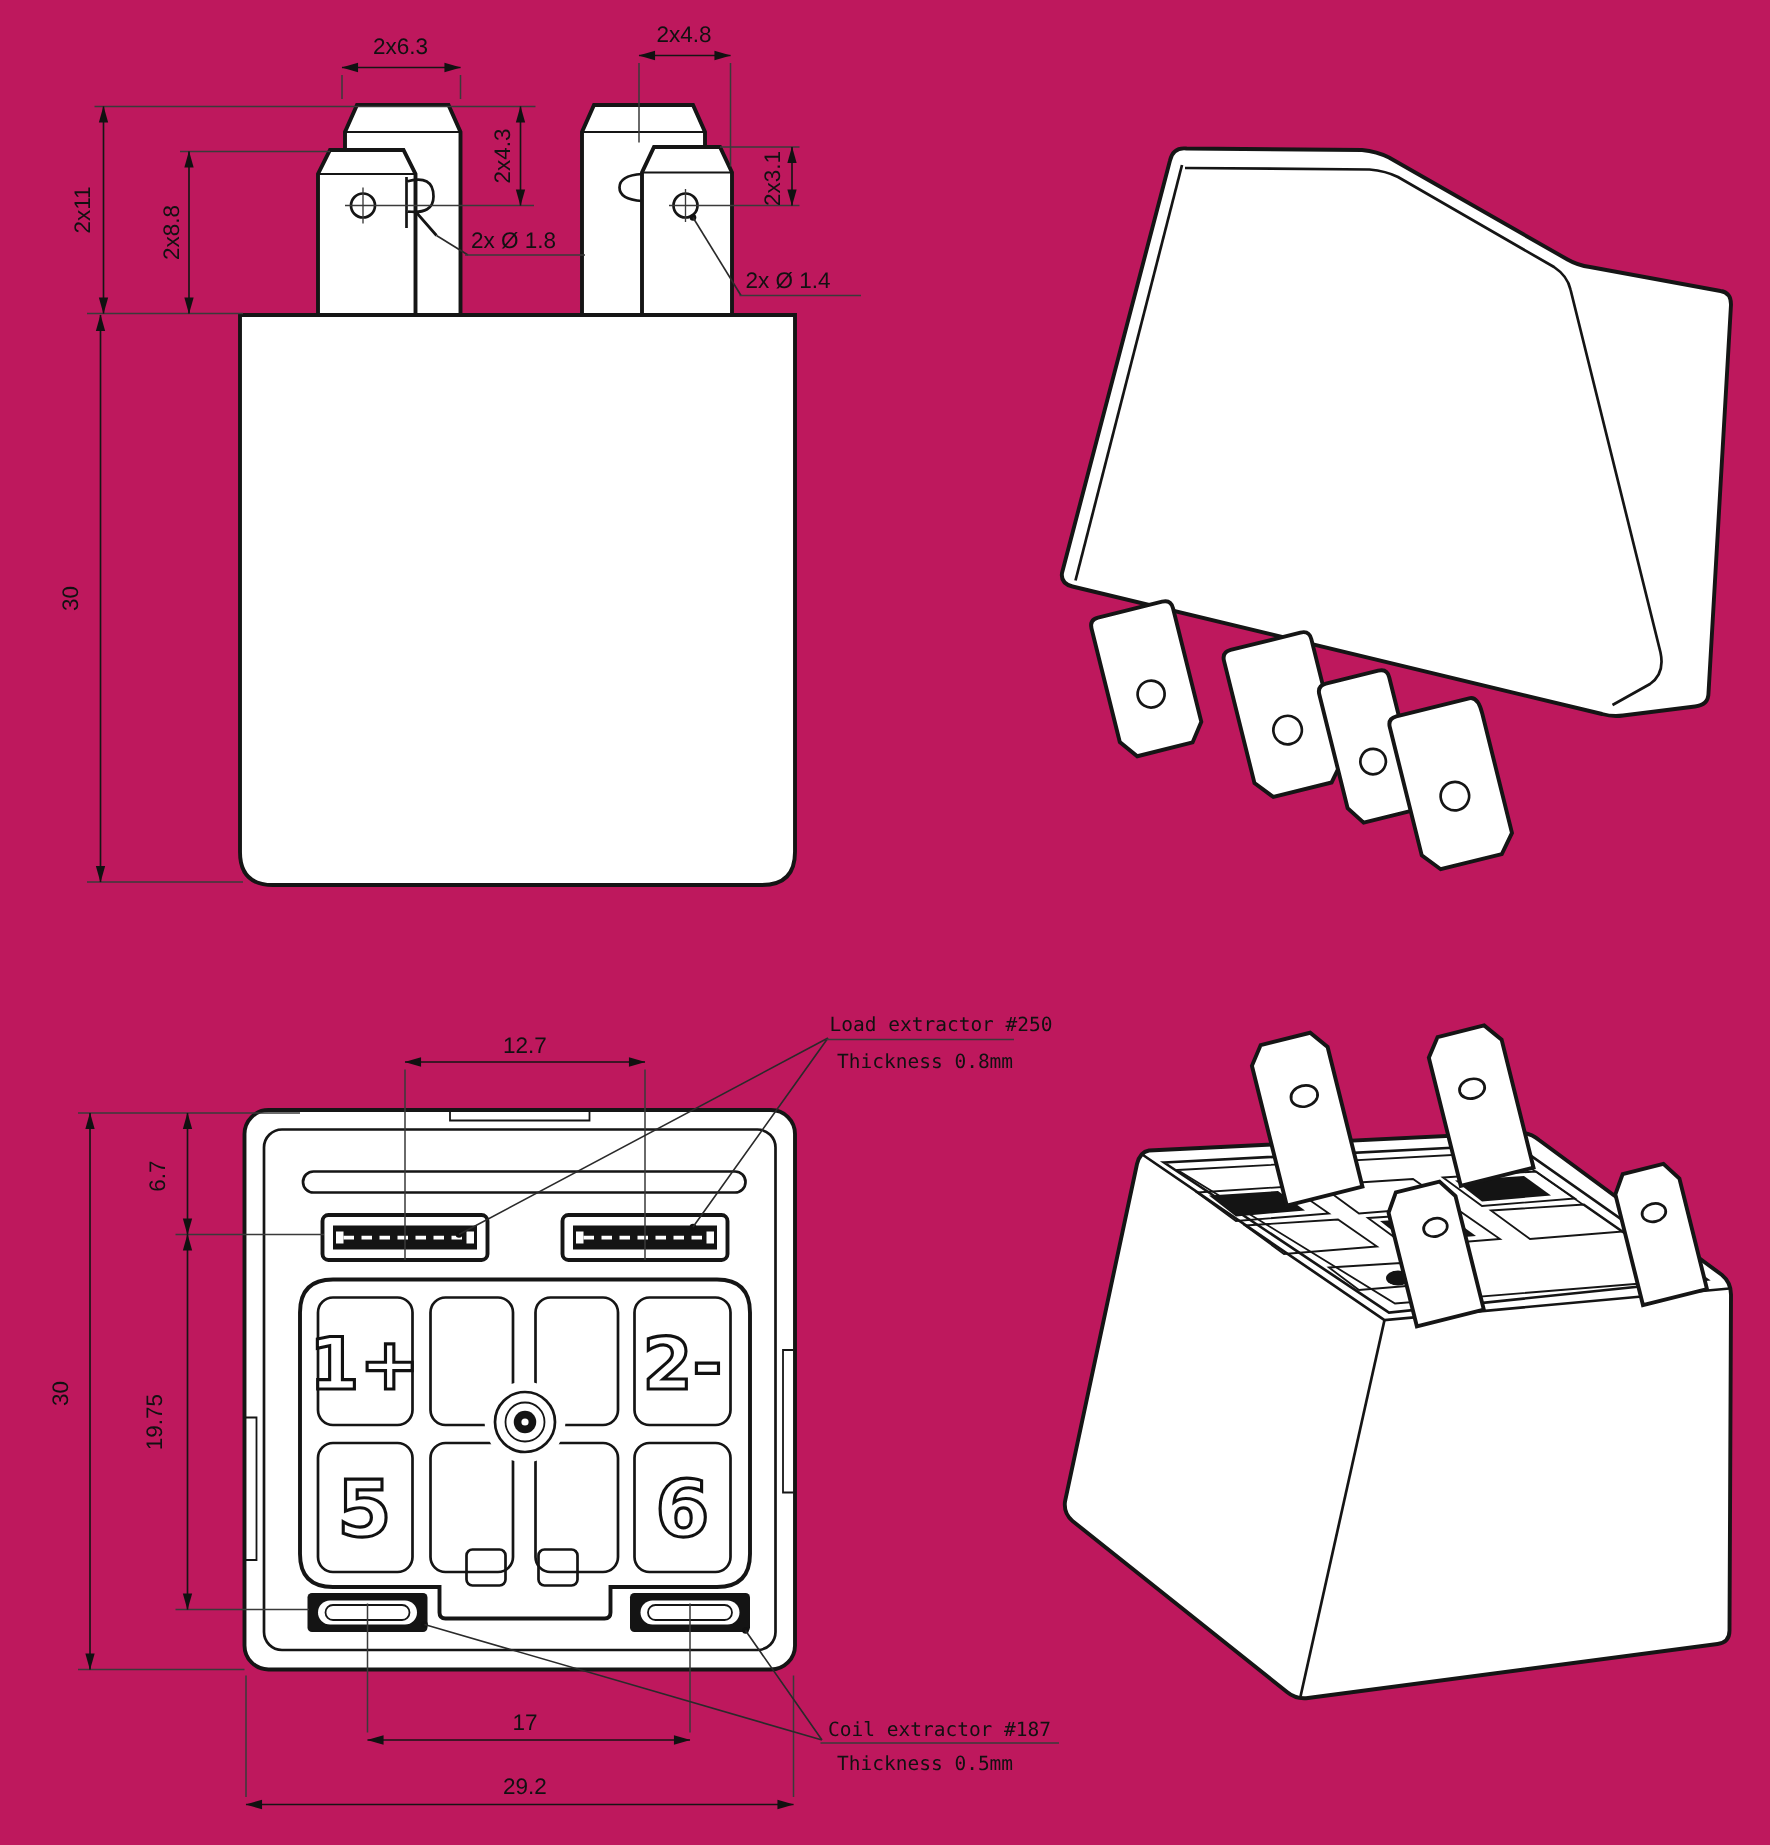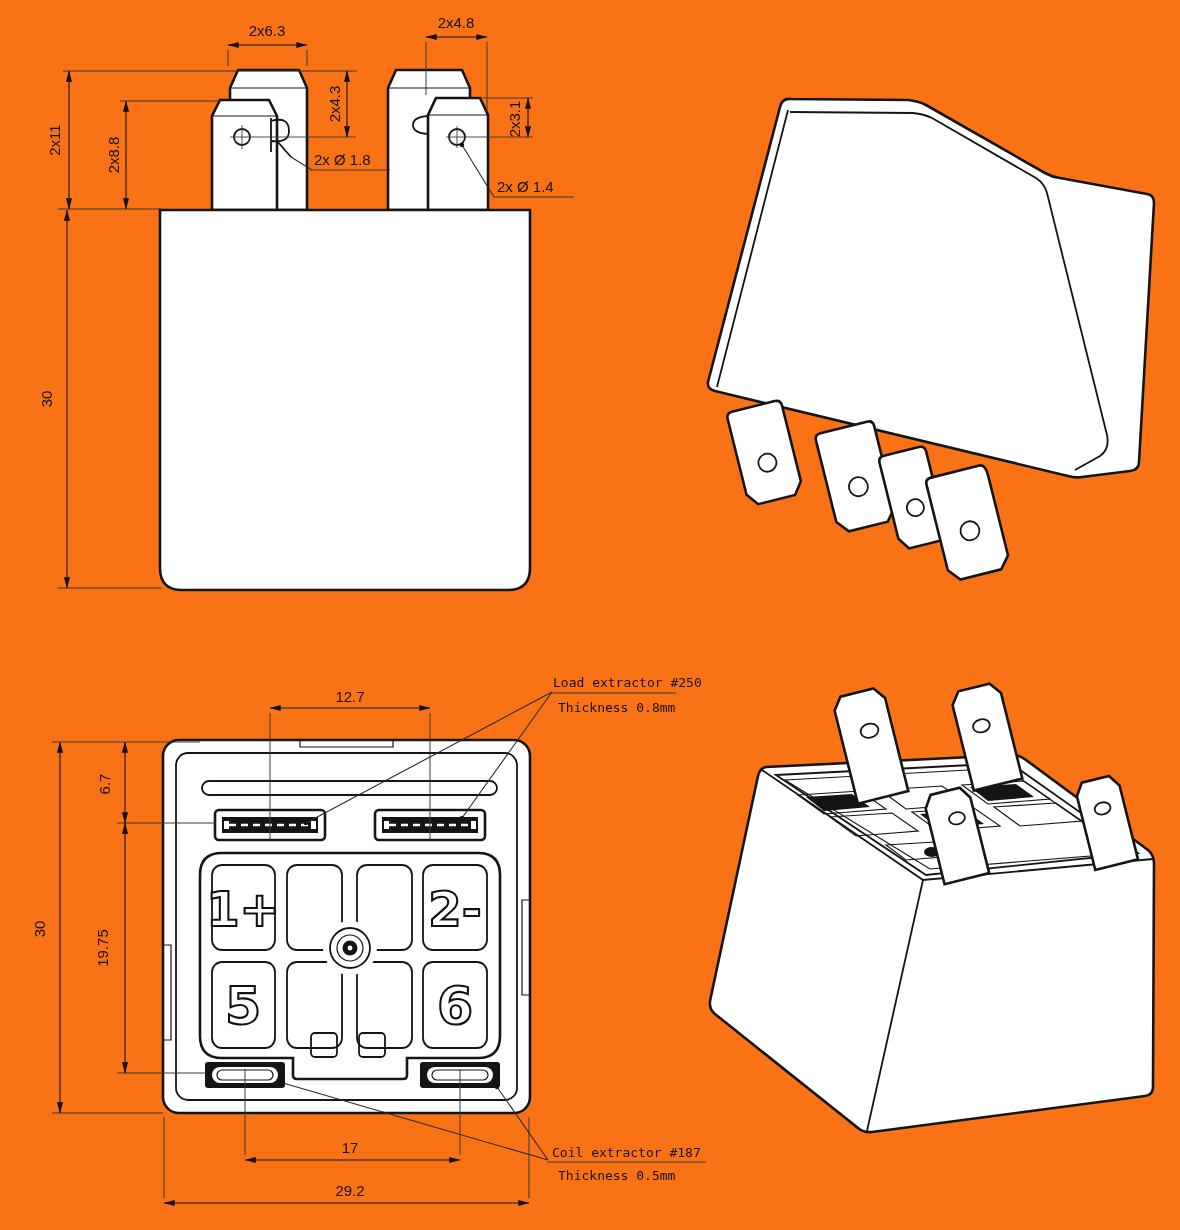--- a/index.html
+++ b/index.html
@@ -1,16 +1,16 @@
 <!DOCTYPE html>
 <html><head>
 <meta charset="utf-8">
 <style>
   html,body{margin:0;padding:0;background:#fff;}
-  .canvas{position:relative;width:1180px;height:1230px;background:#f97316;overflow:hidden;
+  .canvas{position:relative;width:1180px;height:1230px;background:#be185d;overflow:hidden;
           font-family:"Liberation Sans",sans-serif;}
   .view{position:absolute;}
   svg text{user-select:none;}
   .ext{stroke:#3a3a3a;stroke-width:1;fill:none;}
   .cl{stroke:#3a3a3a;stroke-width:0.9;fill:none;}
   .dim{stroke:#151515;stroke-width:1.1;fill:none;marker-start:url(#arr);marker-end:url(#arr);}
   .ldr{stroke:#2a2a2a;stroke-width:1.1;fill:none;}
   .thick{stroke:#151515;stroke-width:2.6;fill:none;}
   .thickw{stroke:#151515;stroke-width:2.6;fill:#ffffff;}
   .med{stroke:#151515;stroke-width:1.8;fill:none;}

